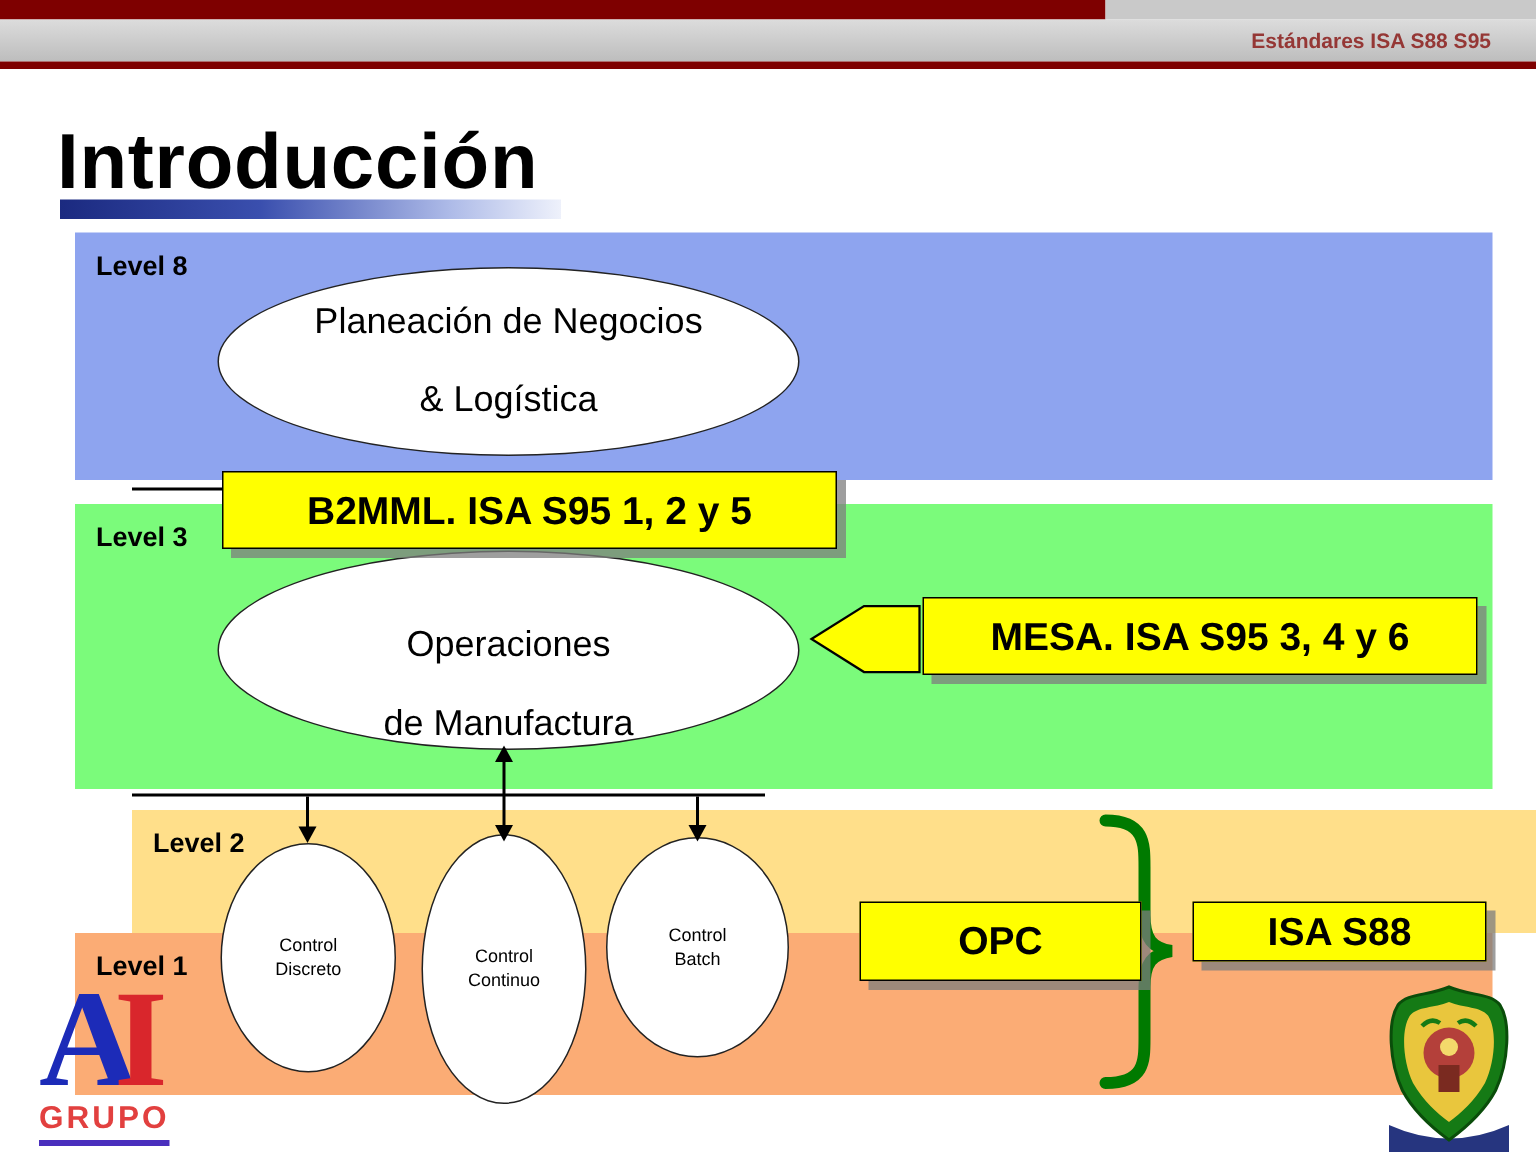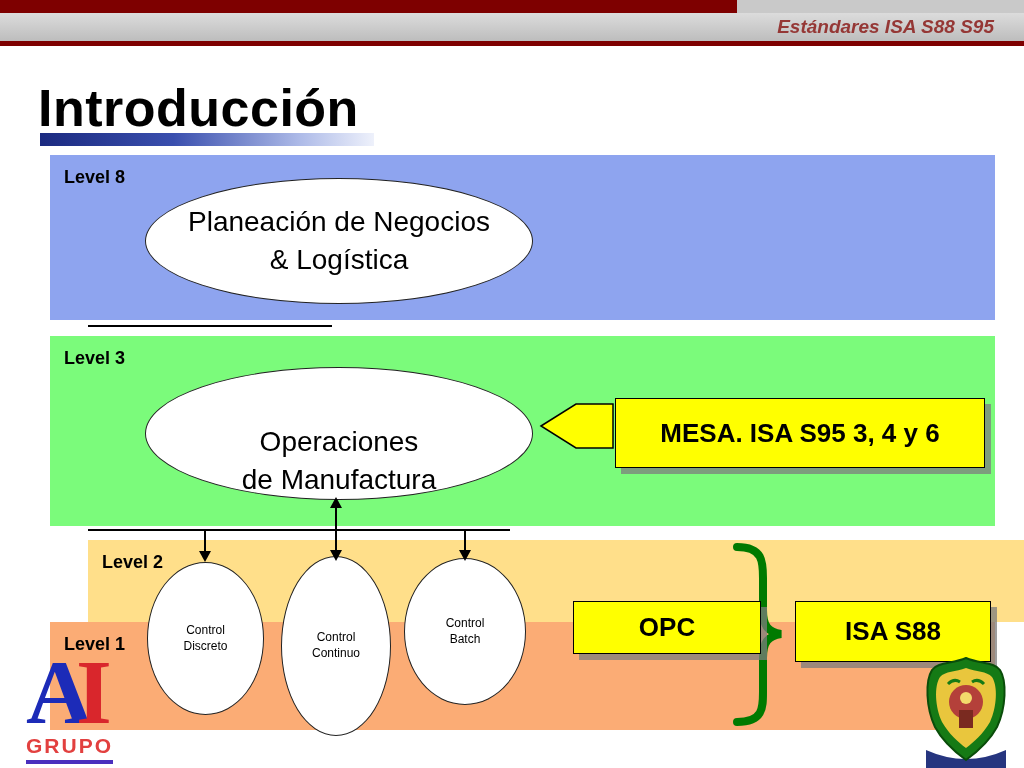--- a/index.html
+++ b/index.html
@@ -9,59 +9,59 @@
     font-family:"Liberation Sans", sans-serif; color:#000;
   }
   .stage { position:absolute; left:0; top:0; width:1024px; height:768px; }
 
   
   .top-maroon   { position:absolute; left:0; top:0; width:737px; height:13px; background:var(--maroon,#7e0000); z-index:6; }
   .top-corner   { position:absolute; left:737px; top:0; width:287px; height:13px; background:#c9c9c9; z-index:6; }
   .header-strip { position:absolute; left:0; top:13px; width:1024px; height:28px;
                   background:linear-gradient(#dcdcdc,#bdbdbd);
                   display:flex; align-items:center; justify-content:flex-end; padding-right:30px; z-index:6; }
-  .header-strip span { font-style:italic; font-weight:bold; font-size:19px; color:var(--header-text-red,#953735); }
+  .header-strip span { font-weight:bold; font-size:14px; color:var(--header-text-red,#953735); }
   .maroon-line  { position:absolute; left:0; top:41px; width:1024px; height:5px; background:var(--maroon,#7e0000); z-index:6; }
 
   .title { position:absolute; left:38px; top:78px; font-size:52px; font-weight:bold; letter-spacing:0.5px; z-index:6; }
   .title-underline { position:absolute; left:40px; top:133px; width:334px; height:13px; z-index:6;
     background:linear-gradient(to right,#1b2a80 0%, #3a4fae 40%, #aebbe8 78%, #eef1fb 100%); }
 
   
   .band { position:absolute; left:50px; width:945px; z-index:1; }
   .band-label { position:absolute; left:14px; top:12px; font-weight:bold; font-size:18px; }
   .band4 { top:155px; height:165px; background:var(--level4-blue,#8ea4ef); }
   .band3 { top:336px; height:190px; background:var(--level3-green,#7bfb7b); }
   .band2 { top:540px; height:82px;  background:var(--level2-yellow,#ffdf8a);margin-left:38px; }
   .band1 { top:622px; height:108px; background:var(--level1-orange,#fbac75); }
 
   
   .ellipse { position:absolute; background:#fff; border:1.5px solid #222; border-radius:50%;
              display:flex; flex-direction:column; align-items:center; justify-content:center;
              text-align:center; z-index:2; }
-  .ellipse.big   { font-size:28px; line-height:1.35; }
+  .ellipse.big   { font-size:24px; line-height:1.35;gap:20px; }
   .ellipse.small { font-size:12px; line-height:1.3; }
   .el-planeacion  { left:145px; top:178px; width:388px; height:126px; }
   .el-operaciones { left:145px; top:367px; width:388px; height:133px;justify-content:flex-end; }
   .el-discreto    { left:147px; top:562px; width:117px; height:153px; }
   .el-continuo    { left:281px; top:556px; width:110px; height:180px; }
   .el-batch       { left:404px; top:558px; width:122px; height:147px; }
 
   
   .overlay { position:absolute; left:0; top:0; width:1024px; height:768px; z-index:3; pointer-events:none; }
 
   
   .callout { position:absolute; background:var(--callout-yellow,#ffff00); border:1.5px solid #000;
              box-shadow:6px 6px 0 rgba(125,125,125,.75);
              display:flex; align-items:center; justify-content:center;
              font-weight:bold; font-size:26px; z-index:4; }
   .c-b2mml { left:148px; top:314px; width:410px; height:52px; }
-  .c-mesa  { left:615px; top:398px; width:370px; height:70px; }
+  .c-mesa  { left:615px; top:398px; width:370px; height:52px; }
   .c-opc   { left:546px; top:601px; width:188px; height:53px;margin-left:27px; }
-  .c-isa   { left:795px; top:601px; width:196px; height:61px; }
+  .c-isa   { left:795px; top:601px; width:196px; height:40px; }
 
   
   .logo { position:absolute; left:26px; top:650px; width:140px; height:116px; z-index:5; }
   .logo-a { position:absolute; left:0; top:0; font-family:"Liberation Serif",serif; font-weight:bold;
             font-size:92px; line-height:0.92; color:var(--logo-blue,#1c2bb8); }
   .logo-i { position:absolute; left:50px; top:0; font-family:"Liberation Serif",serif; font-weight:bold;
             font-size:92px; line-height:0.92; color:var(--logo-red,#d9262c); }
   .logo-grupo { position:absolute; left:0; top:84px; font-size:21px; font-weight:bold; letter-spacing:2px;
             color:#e2403f; border-bottom:4px solid #4a2fbd; padding-bottom:2px; }
 
@@ -133,20 +133,23 @@
     <g>
       <line x1="465" y1="531" x2="465" y2="551" stroke="#000" stroke-width="2"></line>
       <polygon points="459,550 471,550 465,561" fill="#000"></polygon>
     </g>
 
     <polygon points="541,426 576,404 613,404 613,448 576,448" fill="var(--callout-yellow,#ffff00)" stroke="#000" stroke-width="1.5"></polygon>
 
     <path d="M 737,547 C 763,547 763,562 763,578 L 763,610 C 763,626 768,632 781,634 C 768,636 763,642 763,658 L 763,692 C 763,708 763,722 737,722" fill="none" stroke="var(--brace-green,#007a00)" stroke-width="8" stroke-linecap="round"></path>
   </svg>
 
+  <div class="callout c-b2mml">
+    <span>B2MML. ISA S95 1, 2 y 5</span>
+  </div>
   <div class="callout c-mesa">
     <span>MESA. ISA S95 3, 4 y 6</span>
   </div>
   <div class="callout c-opc">
     <span>OPC</span>
   </div>
   <div class="callout c-isa">
     <span>ISA S88</span>
   </div>
 

